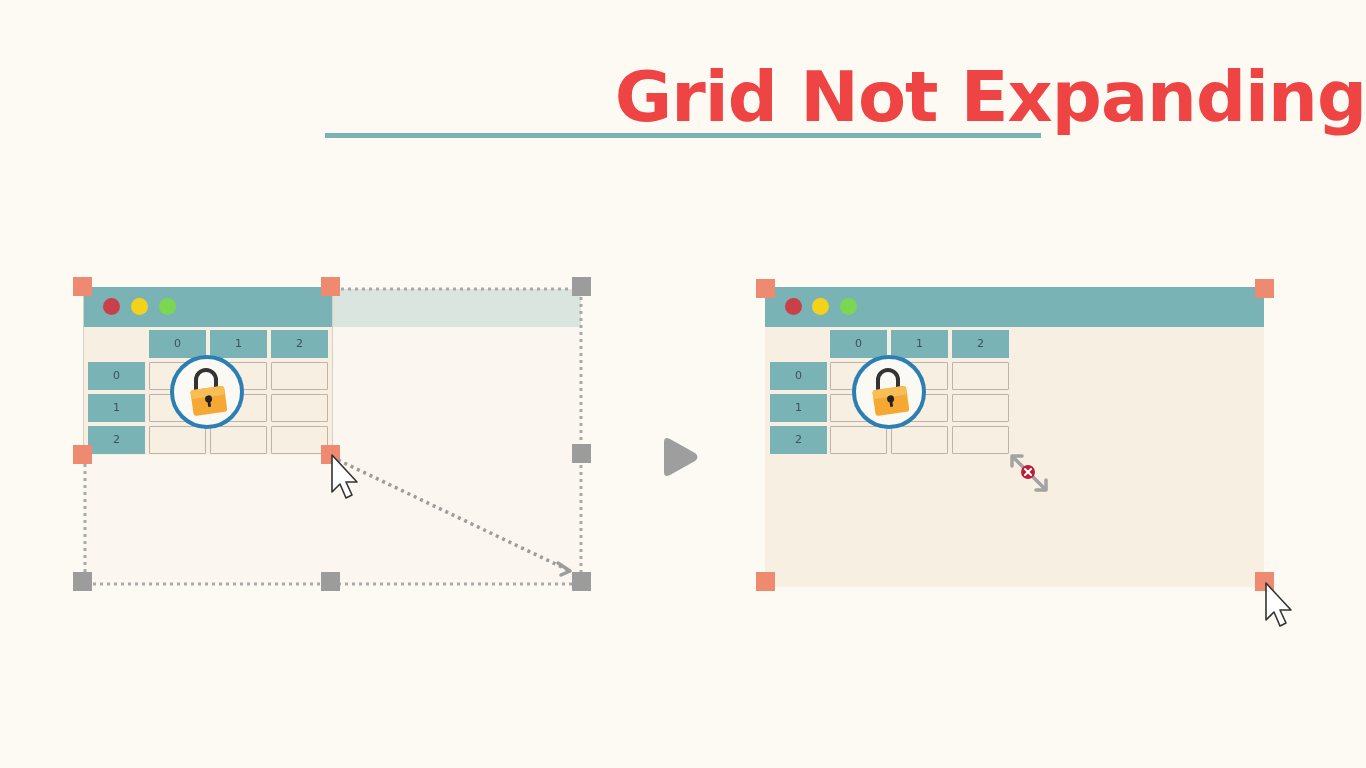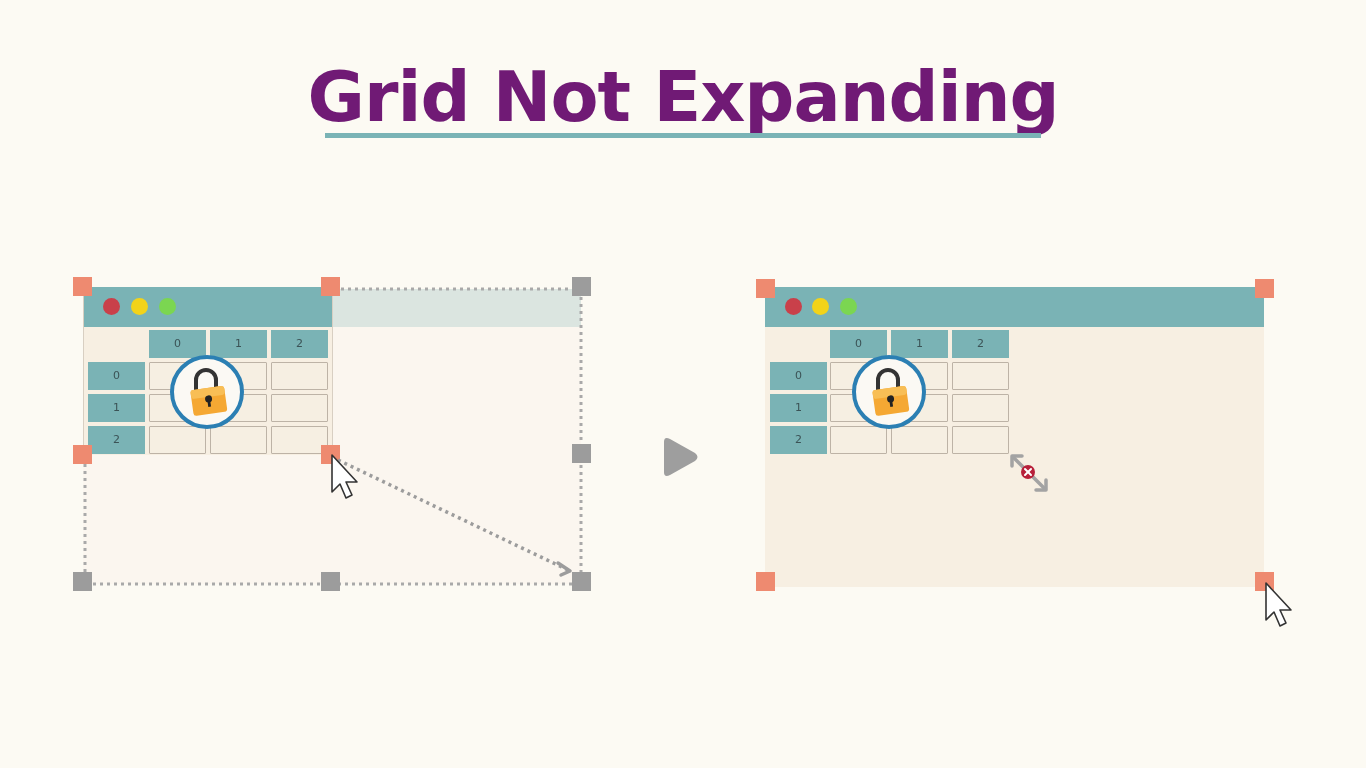--- a/index.html
+++ b/index.html
@@ -7,26 +7,26 @@
     width: 1366px; height: 768px; overflow: hidden;
     background: #fcfaf3;
     position: relative;
     font-family: "DejaVu Sans", sans-serif;
   }
   .abs { position: absolute; }
 
   
   #title {
     position: absolute; left: 0; top: 52px; width: 1366px;
-    text-align: center;
+    text-align: right;
     font-family: "DejaVu Sans", sans-serif;
     font-weight: bold;
     font-size: 70px;
     letter-spacing: -1px;
-    color: #701a75;
+    color: #ef4444;
     line-height: 90px;
   }
   #title-underline {
     position: absolute; left: 325px; top: 133px; width: 716px; height: 5px;
     background: #7ab3b5;
   }
 
   
   .window { position: absolute; background: #f7efe2; }
   .titlebar { position: absolute; left: 0; top: 0; right: 0; height: 40px; background: #7ab3b5; }

